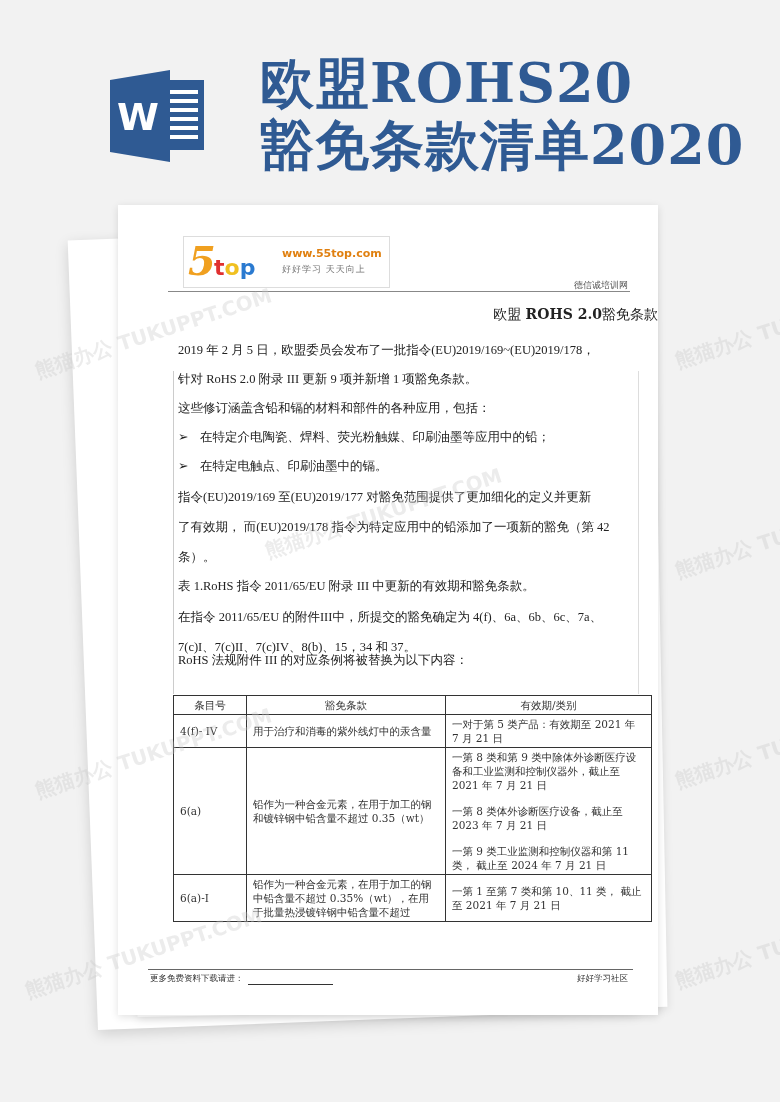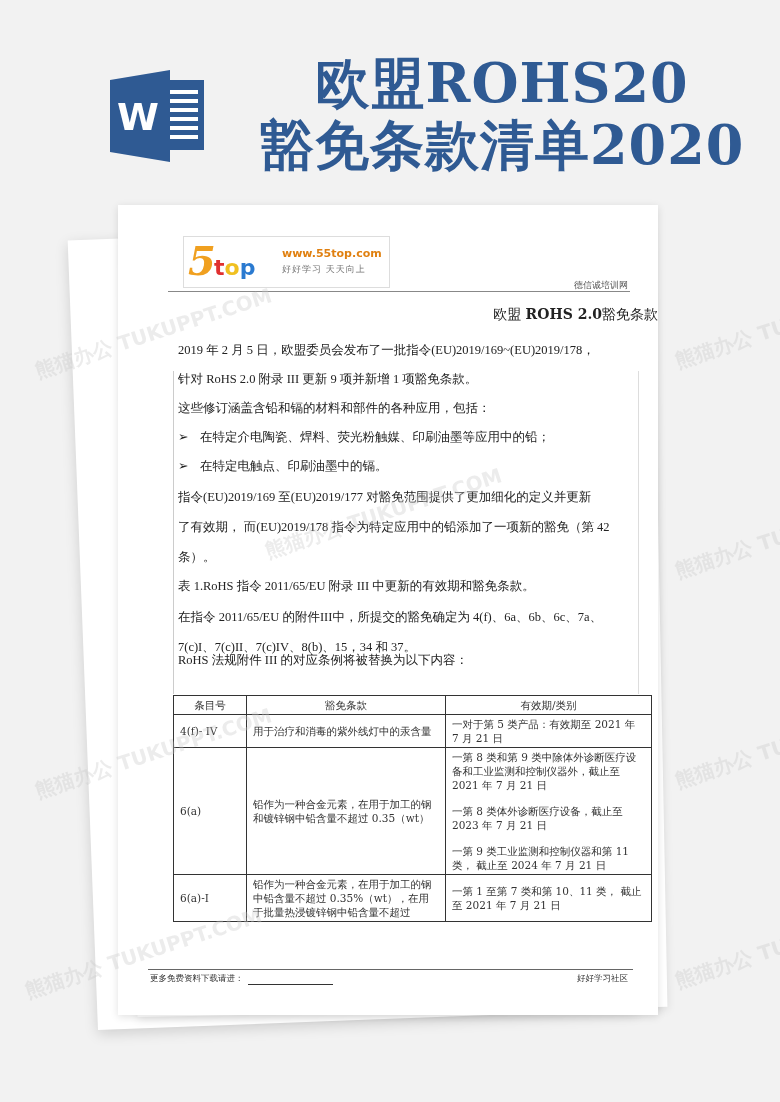--- a/index.html
+++ b/index.html
@@ -8,21 +8,21 @@
     background:#f2f2f2;
     font-family: "DejaVu Serif", "Liberation Serif", serif;
   }
   
   .word-icon { position:absolute; left:108px; top:68px; width:100px; height:96px; }
   .banner-title {
     position:absolute; left:260px; top:52px;
     color:#2f5a93; font-family:"DejaVu Serif","Liberation Serif",serif;
     font-weight:bold; font-size:54px; line-height:62px; letter-spacing:1px;
   }
-  .banner-title div { white-space:nowrap;text-align:center; }
+  .banner-title div { white-space:nowrap; }
 
   
   .sheet-back {
     position:absolute; left:98px; top:240px; width:540px; height:790px;
     background:#fff; transform:rotate(-2.2deg); transform-origin:left bottom;
     box-shadow:0 4px 14px rgba(0,0,0,0.15);
   }
   .sheet-mid {
     position:absolute; left:130px; top:232px; width:530px; height:780px;
     background:#fff; transform:rotate(-1.1deg);

